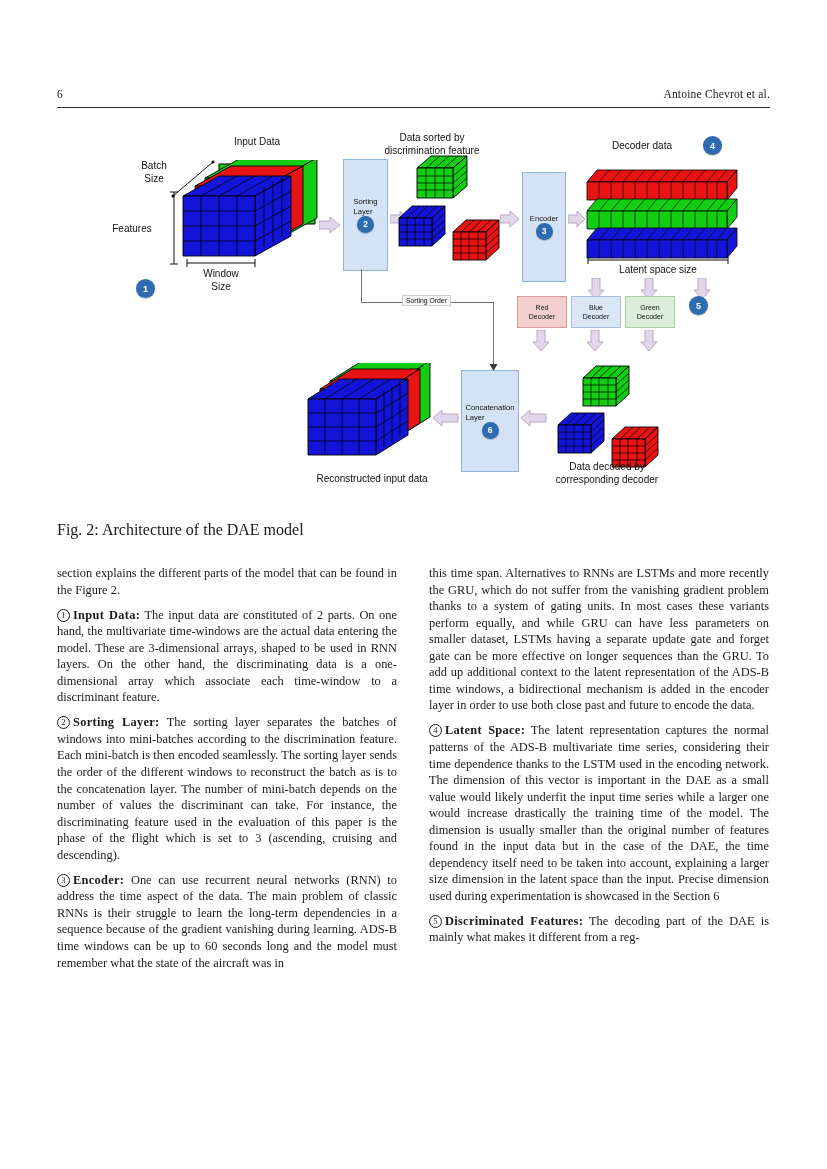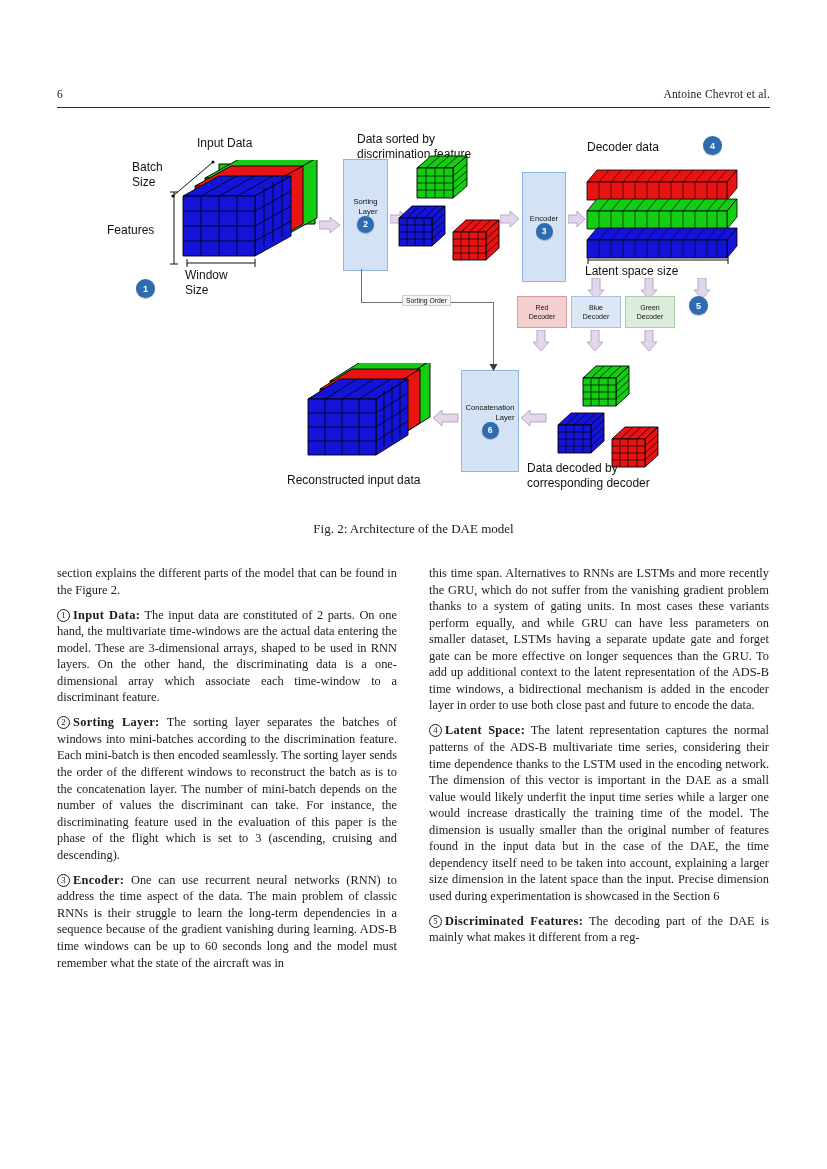--- a/index.html
+++ b/index.html
@@ -21,38 +21,38 @@
   }
   .header .rule {
     position:absolute; left:0; top:19px; width:713px; height:1px;
     background:#2b2b2b;
   }
 
   
   .figure { position:absolute; left:57px; top:128px; width:713px; height:375px; }
   .fig-caption {
     position:absolute; left:57px; top:521px; width:713px;
-    text-align:center; font-size:13px;
+    font-size:16px;
   }
 
   
   .abs { position:absolute; }
 
   .fig-label {
     font-family:"Liberation Sans", sans-serif;
-    font-size:12px; color:#111; text-align:left; line-height:1.25;
+    font-size:10px; color:#111; text-align:center; line-height:1.25;
     white-space:pre-line;
   }
 
   .proc-box {
     background:#d3e2f4; border:1px solid #8fb4dd;
     display:flex; flex-direction:column; align-items:center;
     justify-content:center; 
     font-family:"Liberation Sans", sans-serif;
-    font-size:7.6px; color:#111; text-align:right; line-height:1.3;
+    font-size:7.6px; color:#111; text-align:left; line-height:1.3;
   }
   .dec-box {
     border:1px solid #999;
     display:flex; align-items:center; justify-content:center;
     font-family:"Liberation Sans", sans-serif;
     font-size:7px; color:#111; text-align:center; line-height:1.3;
   }
   .dec-red   { background:#f4cfcf; border-color:#d79c9c; }
   .dec-blue  { background:#dbe7f4; border-color:#a7bfdb; }
   .dec-green { background:#dceddb; border-color:#a9ccA6; }

